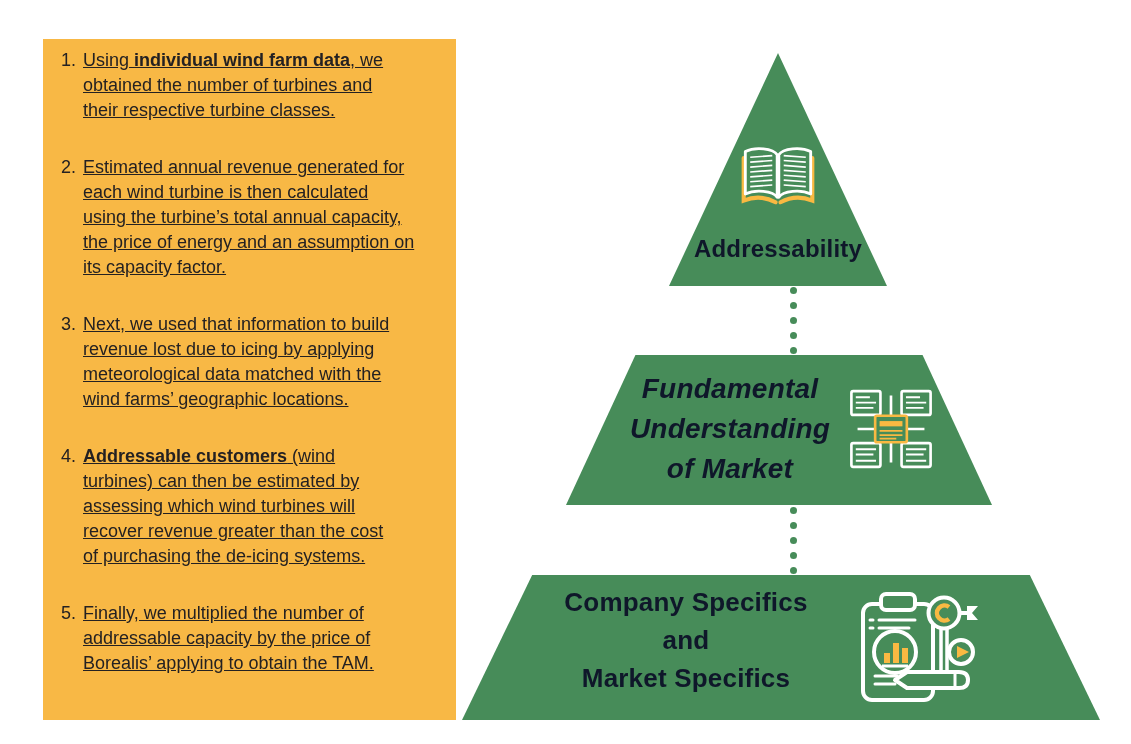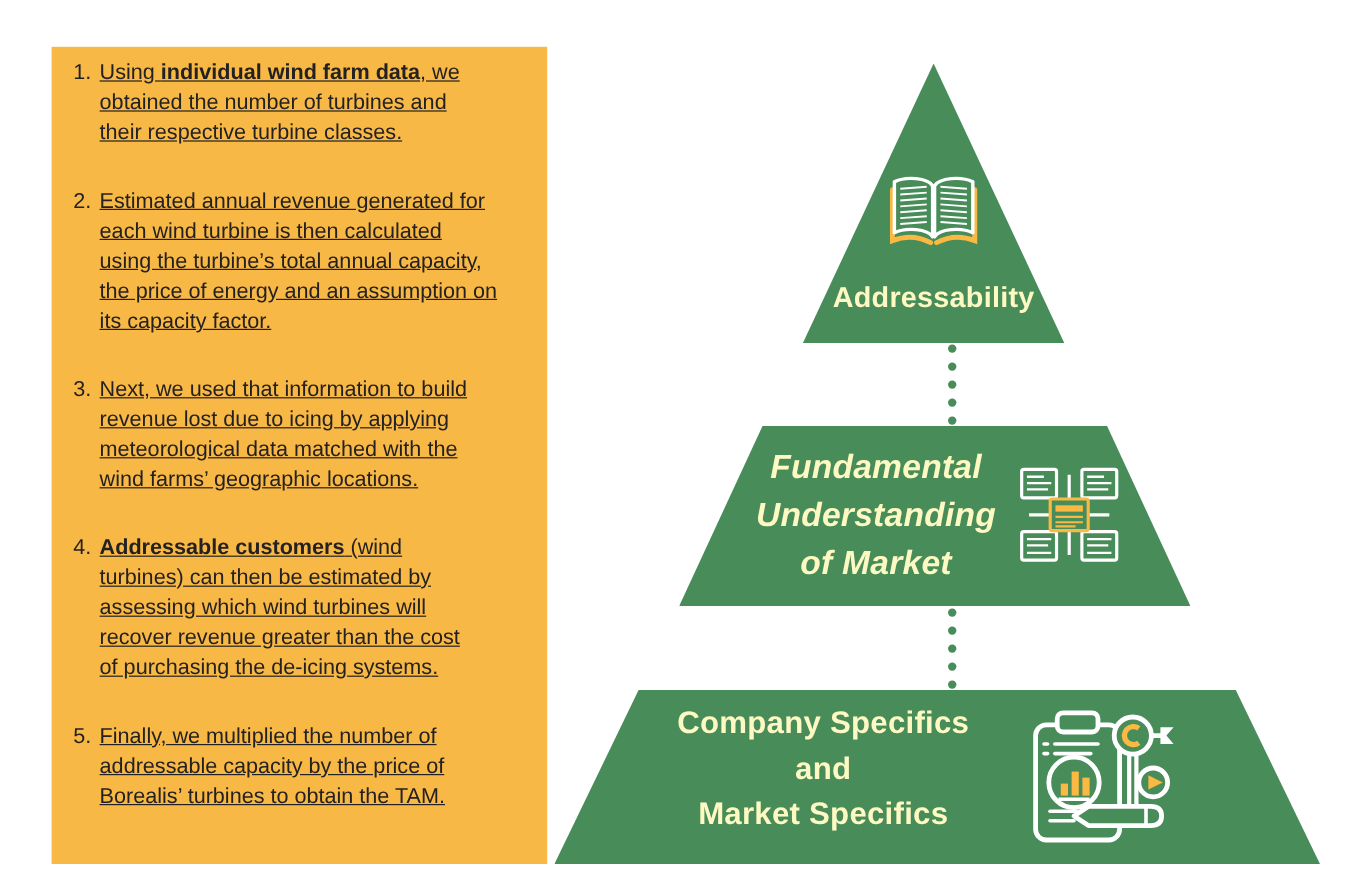--- a/index.html
+++ b/index.html
@@ -30,21 +30,21 @@
   .trap-mid {
     left:566px; top:355px; width:426px; height:150px;
     clip-path:polygon(16.3% 0, 83.7% 0, 100% 100%, 0 100%);
   }
   .trap-bot {
     left:462px; top:575px; width:638px; height:145px;
     clip-path:polygon(11% 0, 89% 0, 100% 100%, 0 100%);
     text-decoration:underline;
   }
   .level-label {
-    position:absolute; color:#fef9c3; font-weight:bold; text-align:center;
+    position:absolute; color:#0f172a; font-weight:bold; text-align:center;
     white-space:pre-line; letter-spacing:0.2px;
   }
   .label-top { left:0; width:100%; top:183px; font-size:24px; line-height:26px; }
   .label-mid { left:9px; width:310px; top:14px; font-size:28px; line-height:40px;font-style:italic; }
   .label-bot { left:0; width:448px; top:8px; font-size:26px; line-height:38px; }
 
   .icon-book { position:absolute; left:68px; top:92px; }
   .icon-net  { position:absolute; left:281px; top:30px; }
   .icon-research { position:absolute; left:393px; top:11px; }
 
@@ -95,21 +95,21 @@
             <div class="line"><span class="seg">assessing which wind turbines will</span></div>
             <div class="line"><span class="seg">recover revenue greater than the cost</span></div>
             <div class="line"><span class="seg">of purchasing the de-icing systems.</span></div>
           </div>
         </li>
         <li class="method-item">
           <span class="num">5.</span>
           <div class="item-lines">
             <div class="line"><span class="seg">Finally, we multiplied the number of</span></div>
             <div class="line"><span class="seg">addressable capacity by the price of</span></div>
-            <div class="line"><span class="seg">Borealis’ turbines to obtain the TAM.</span></div>
+            <div class="line"><span class="seg">Borealis’ applying to obtain the TAM.</span></div>
           </div>
         </li>
       </ol>
   </div>
 
   <div class="level triangle">
     <span class="icon-book">
       <svg width="82" height="67" viewBox="0 0 100 82" fill="none">
         <g stroke="#F9B942" stroke-width="5" stroke-linecap="round" fill="none">
           <path d="M8 16 V68 Q28 60 47 70"></path>

